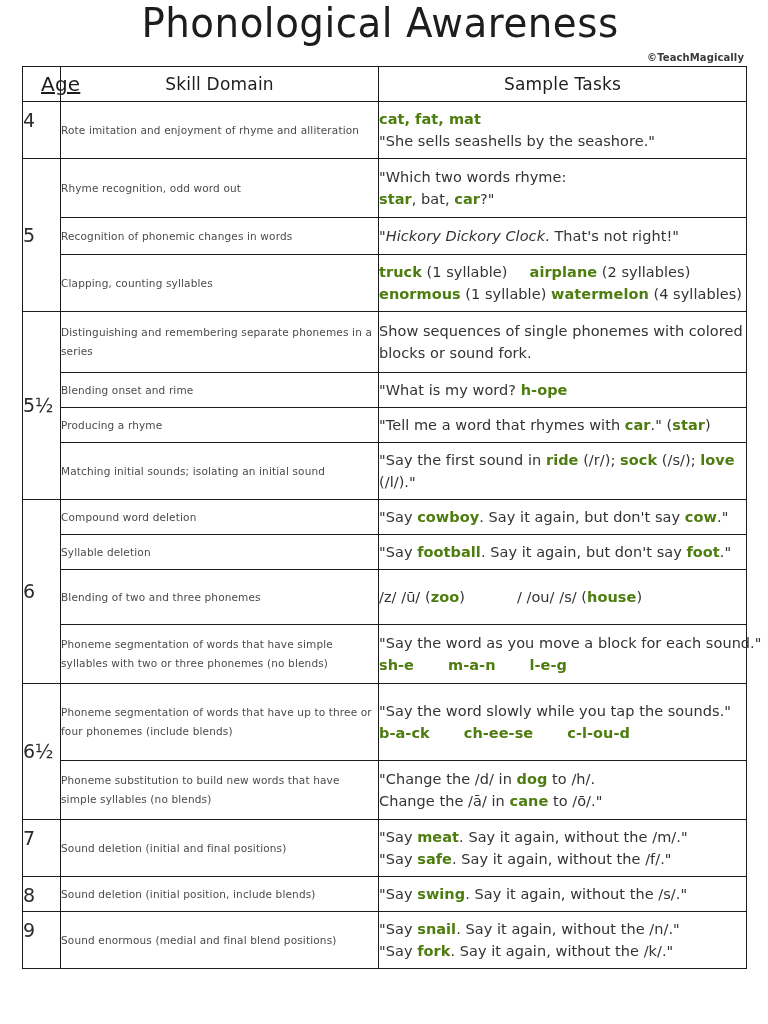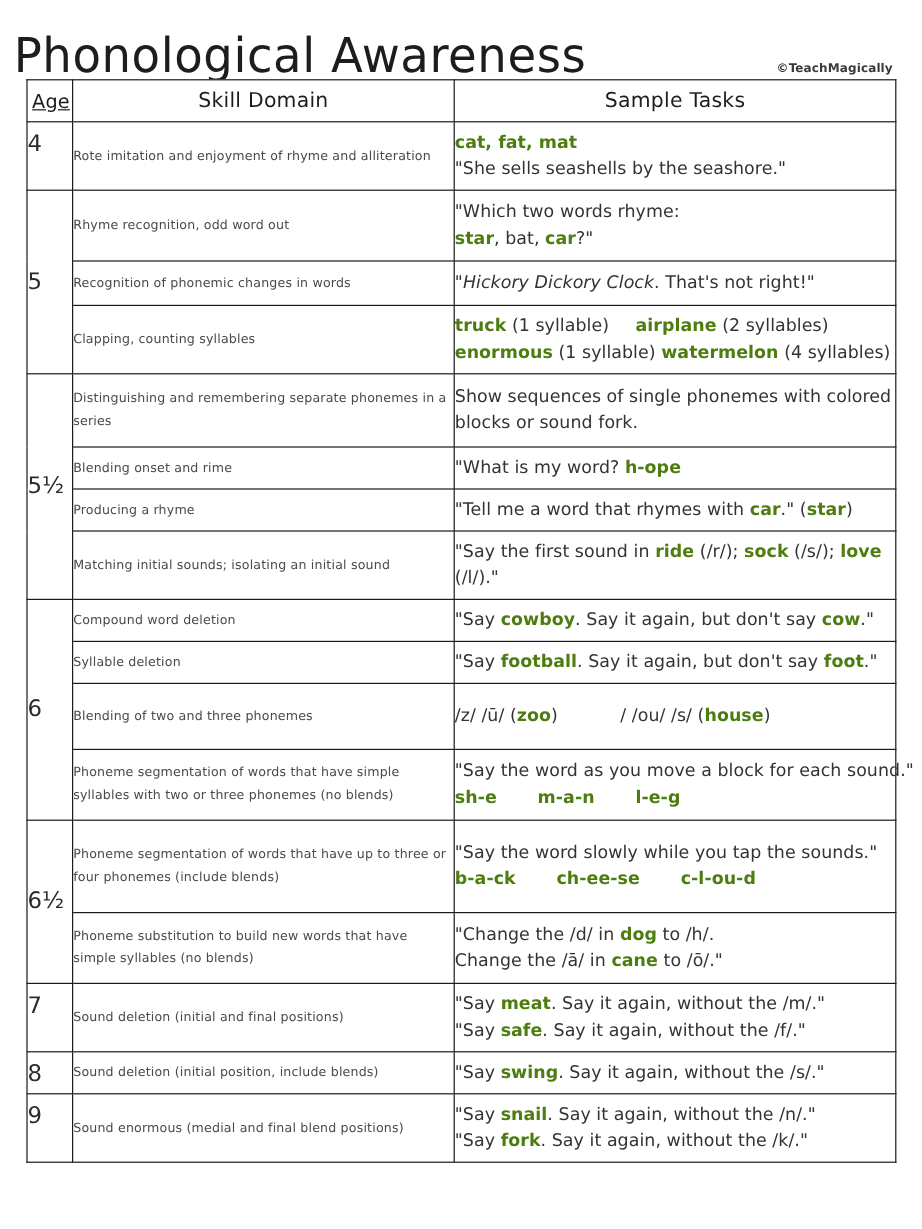--- a/index.html
+++ b/index.html
@@ -19,24 +19,24 @@
   .page {
     position: relative;
     width: 768px;
     height: 1024px;
     box-sizing: border-box;
   }
 
   
   .title-wrap {
     position: absolute;
-    top: 24px;
+    top: 0;
     left: 0;
     width: 760px;
-    text-align: left;
+    text-align: center;
   }
   .doc-title {
     font-family: "DejaVu Sans", sans-serif;
     font-size: 40px;
     font-weight: 400;
     letter-spacing: 0.5px;
     color: #1d1d1d;
     line-height: 46px;
     white-space: nowrap;
     transform: scaleX(0.97);
@@ -78,21 +78,21 @@
   col.c-task  { width: 368px; }
 
   
   .hdr td {
     text-align: center;
     height: 34px;
     font-size: 17px;
     color: #1d1d1d;
     letter-spacing: 0.2px;
   }
-  .hdr .hdr-age { font-size: 16px; padding-left: 2px; text-decoration: underline; }
+  .hdr .hdr-age { font-size: 20px; padding-left: 18px; text-decoration: underline; }
 
   
   td.age {
     font-size: 19px;
     color: #2b2b2b;
     text-align: left;
     padding-left: 3px;
     vertical-align: middle;
     line-height: 1;
   }

